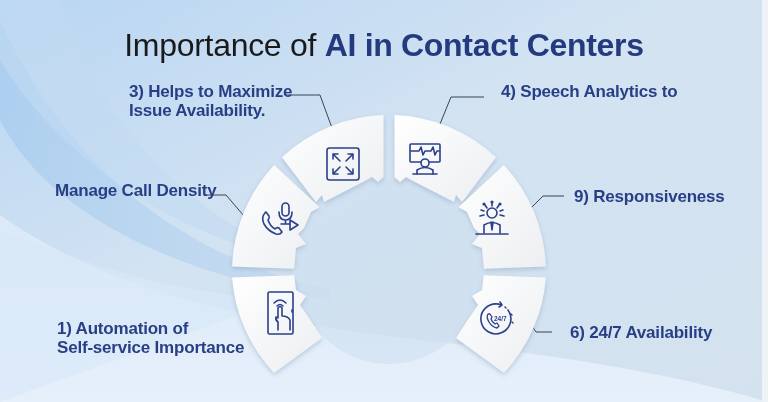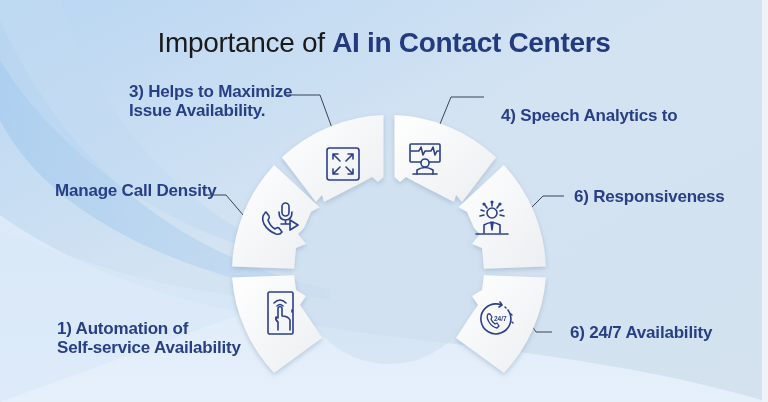--- a/index.html
+++ b/index.html
@@ -4,21 +4,21 @@
 <style>
   html, body { margin: 0; padding: 0; }
   body {
     width: 768px; height: 402px; overflow: hidden; position: relative;
     font-family: "Liberation Sans", "DejaVu Sans", sans-serif;
     background: #d6e4f1;
   }
   #bg { position: absolute; left: 0; top: 0; }
   .title {
     position: absolute; left: 0; width: 768px; top: 27px; text-align: center;
-    font-size: 28px; color: #1a1a1a; letter-spacing: -0.3px;
+    font-size: 32px; color: #1a1a1a; letter-spacing: -0.3px;
   }
   .title .accent { color: #243a7e; font-weight: bold; }
   .label {
     position: absolute; color: #283f86; font-weight: bold; font-size: 17px;
     line-height: 19px; letter-spacing: -0.2px; white-space: nowrap;
   }
   .label span { display: block; }
   #diagram { position: absolute; left: 0; top: 0; }
 </style>
 </head>
@@ -140,30 +140,30 @@
       <path d="M18,2 L22,3 M20,0 L22,3 L19,5"></path>
       <path d="M25,5 L26,6 M31,12 L32,13 M32,20 L33,21" stroke-width="1.4"></path>
       <path d="M8,12 Q6,15 9,20 Q12,25 17,26 L19,24 L17,21 L15,22 Q12,20 11,17 L12,15 L10,12 Z" stroke-width="1.3"></path>
       <text x="14" y="19" font-size="6.5" font-weight="bold" fill="#2b3f8c" stroke="none" font-family="Liberation Sans, sans-serif">24/7</text>
     </g>
   </g>
 </svg>
 
 <div class="label" style="left:57px; top:319px;">
   <span>1) Automation of</span>
-  <span>Self-service Availability</span>
+  <span>Self-service Importance</span>
 </div>
 <div class="label" style="left:55px; top:181px;">
   <span>Manage Call Density</span>
 </div>
 <div class="label" style="left:129px; top:82px;">
   <span>3) Helps to Maximize</span>
   <span>Issue Availability.</span>
 </div>
-<div class="label" style="left:501px; top:82px;margin-top:24px;">
+<div class="label" style="left:501px; top:82px;">
   <span>4) Speech Analytics to</span>
 </div>
 <div class="label" style="left:574px; top:187px;">
-  <span>6) Responsiveness</span>
+  <span>9) Responsiveness</span>
 </div>
 <div class="label" style="left:570px; top:323px;">
   <span>6) 24/7 Availability</span>
 </div>
 
 </body></html>

